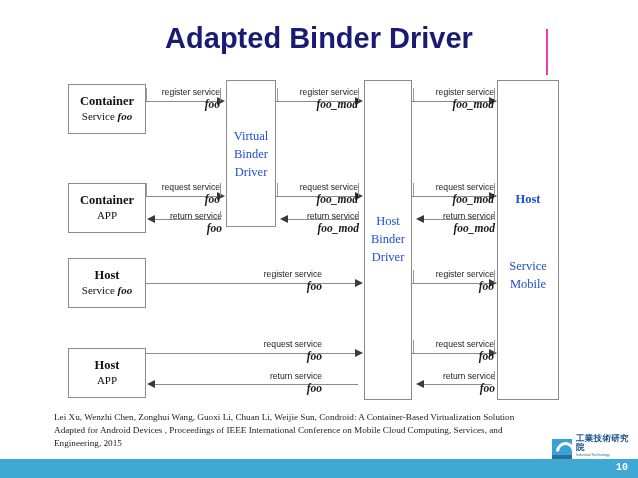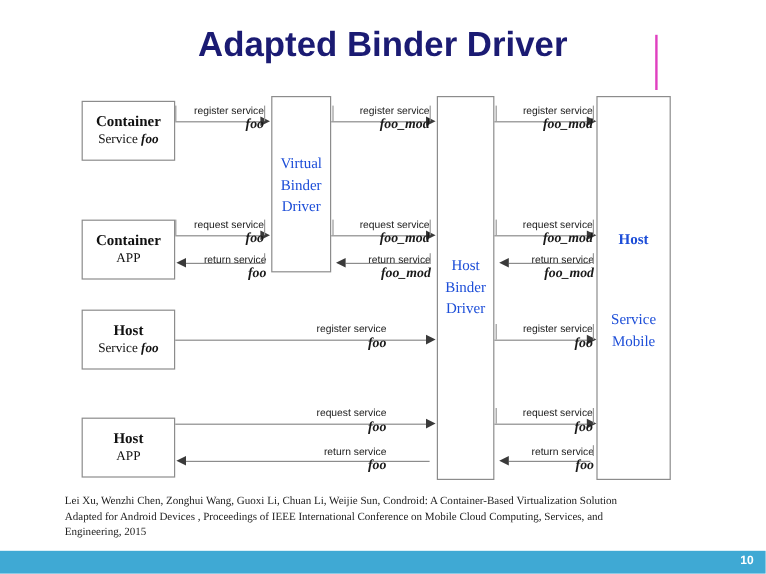--- a/index.html
+++ b/index.html
@@ -79,21 +79,21 @@
     transform:rotate(45deg);}
   .logo-mark:after{content:"";position:absolute;left:0;bottom:0;width:20px;height:4px;background:#2b6f9c;}
   .logo-txt{margin-left:4px;line-height:1;}
   .logo-cn{font-family:"DejaVu Sans", sans-serif;font-size:8.5px;font-weight:bold;color:#1b4f8a;letter-spacing:.3px;}
   .logo-en{font-family:"Liberation Sans", sans-serif;font-size:3.6px;color:#3b6e96;margin-top:1.5px;line-height:1.3;}
 
   
   .footer{position:absolute;left:0;top:459px;width:638px;height:19px;background:#3fa9d4;}
   .footer .cp{position:absolute;left:8px;top:4px;font-family:"DejaVu Sans", sans-serif;
               font-size:8.5px;color:#ffffff;}
-  .footer .pg{position:absolute;right:10px;top:3px;font-family:Liberation Sans, sans-serif;
+  .footer .pg{position:absolute;right:10px;top:3px;font-family:Liberation Mono, monospace;
               font-size:10px;font-weight:bold;color:#ffffff;}
 </style>
 </head>
 <body>
 
 <div class="slide">
 
   <div class="title">Adapted Binder Driver</div>
 
   <div class="lead-v"></div>
@@ -265,18 +265,26 @@
   <div class="arrow" style="left:424px;top:384px;width:68px;"></div>
   <div class="head l" style="left:416px;top:379.5px;"></div>
   <div class="lbl" style="left:417px;top:372px;width:78px;">
     <span class="t">return service</span>
     <span class="v">foo</span>
   </div>
   <div class="tick" style="left:494px;top:371px;height:9px;"></div>
 
   <div class="citation">Lei Xu, Wenzhi Chen, Zonghui Wang, Guoxi Li, Chuan Li, Weijie Sun, Condroid: A Container-Based Virtualization Solution Adapted for Android Devices , Proceedings of IEEE International Conference on Mobile Cloud Computing, Services, and Engineering, 2015</div>
 
+  <div class="logo">
+    <div class="logo-mark"></div>
+    <div class="logo-txt">
+      <div class="logo-cn">工業技術研究院</div>
+      <div class="logo-en">Industrial Technology</div>
+      <div class="logo-en">Research Institute</div>
+    </div>
+  </div>
 
   <div class="footer">
     <div class="pg">10</div>
   </div>
 
 </div>
 
 </body></html>

